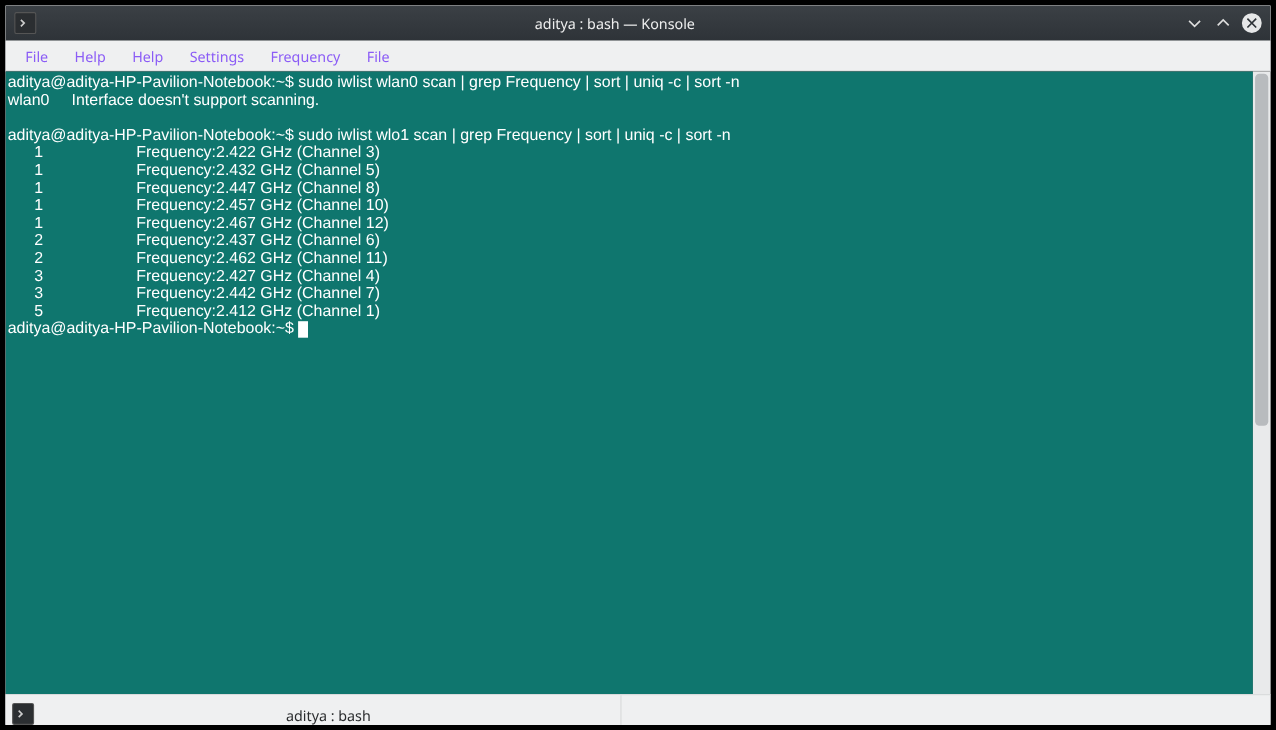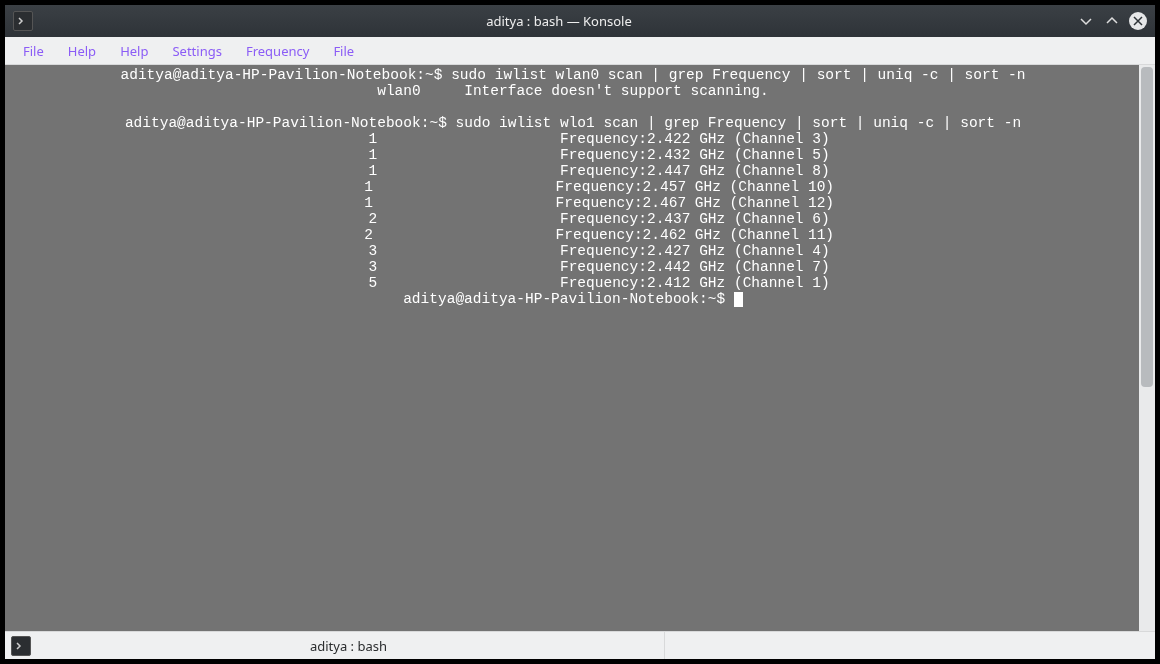--- a/index.html
+++ b/index.html
@@ -79,29 +79,28 @@
     color: #8b5cf6;
     cursor: pointer;
   }
   .terminal-wrap {
     flex: 1;
     display: flex;
     background: #000;
   }
   .terminal {
     flex: 1;
-    background: #737373;
+    background: #0f766e;
     color: #fff;
-    font-family: Liberation Mono, monospace;
+    font-family: Liberation Sans, sans-serif;
     font-size: 14.5px;
     line-height: 16px;
     padding: 2px 0 2px 2px;
     white-space: pre;
     overflow: hidden;
-    text-align: center;
   }
   .scrollbar {
     width: 16px;
     background: #e9eaeb;
     position: relative;
   }
   .scroll-thumb {
     position: absolute;
     top: 2px;
     left: 2px;
@@ -112,25 +111,25 @@
   }
   .statusbar {
     height: 28px;
     background: #eff0f1;
     display: flex;
     align-items: center;
     border-top: 1px solid #d8d9da;
   }
   .tab {
     height: 100%;
-    width: 660px;
+    width: 560px;
     background: #eff0f1;
     border-right: 1px solid #d8d9da;
     display: flex;
-    align-items: center;
+    align-items: flex-end;
     padding: 0 6px;
     gap: 8px;
   }
   .tab-icon {
     width: 20px;
     height: 20px;
     background: #2b2e31;
     border: 1px solid #555;
     border-radius: 2px;
     display: flex;

